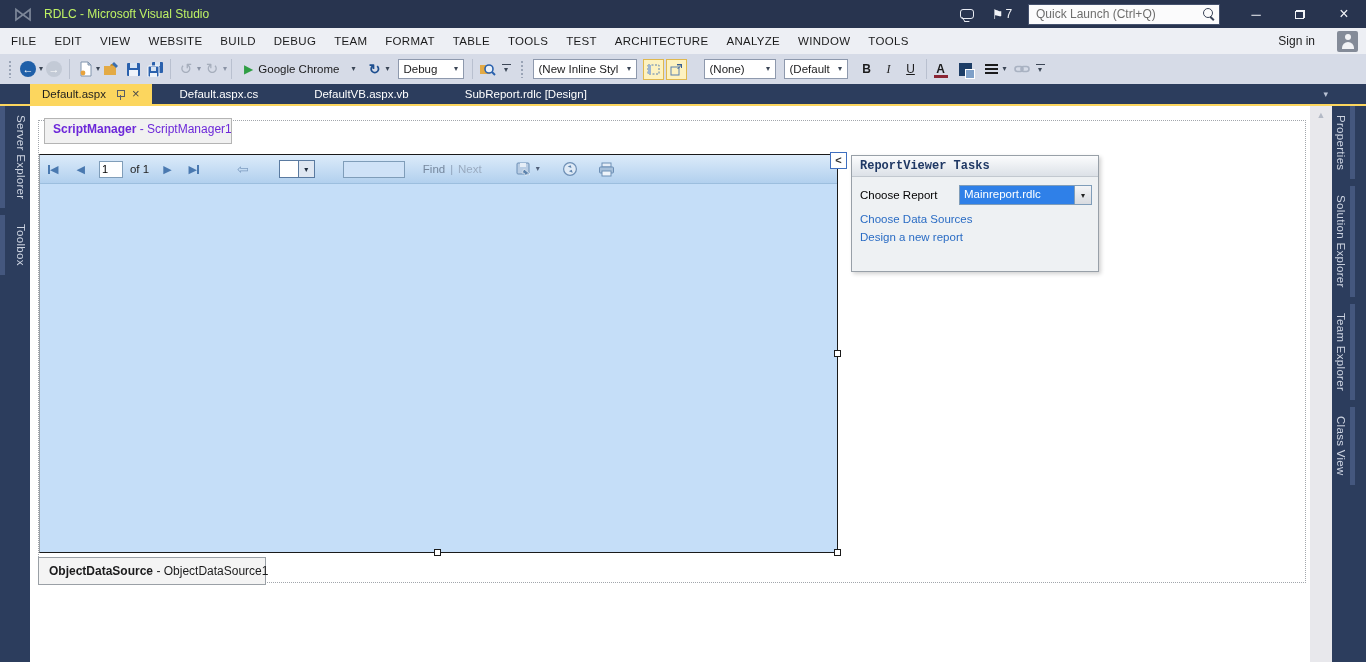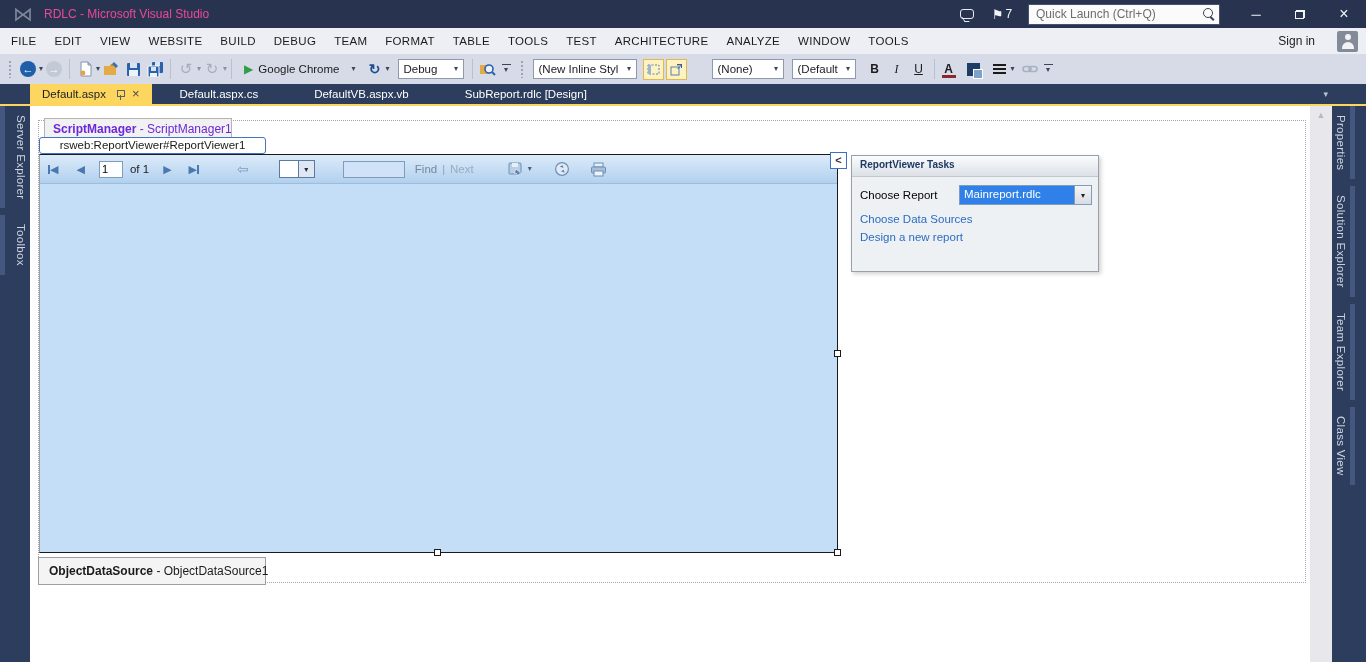--- a/index.html
+++ b/index.html
@@ -2,21 +2,21 @@
 <html><head>
 <meta charset="utf-8">
 <style>
   * { box-sizing: border-box; margin: 0; padding: 0; }
   html,body { width:1366px; height:662px; overflow:hidden; }
   body { font-family:"Liberation Sans", sans-serif; background:#fff; position:relative; font-size:12px; }
 
   
   .titlebar { height:28px; background:#28344f; display:flex; align-items:center; color:#c6ccd8; padding:0 0 0 8px; }
   .vslogo { font-size:20px; color:#7d8799; width:30px; text-align:center; line-height:28px; }
-  .apptitle { font-size:12px; color:#ec4899; margin-left:6px; }
+  .apptitle { font-size:12px; color:#bef264; margin-left:6px; }
   .tb-right { margin-left:auto; display:flex; align-items:center; }
   .tb-icon { width:30px; display:flex; justify-content:center; align-items:center; height:28px; }
   .flagwrap { display:flex; align-items:center; color:#f2f4f8; font-size:12px; width:40px; justify-content:center; }
   .flagwrap .fl { font-size:13px; margin-right:2px; }
   .quicklaunch { width:192px; height:21px; background:#fbfbfc; border:1px solid #46526e; display:flex; align-items:center; padding:0 4px 0 7px; margin:0 14px 0 6px; }
   .quicklaunch span.ph { color:#6d6d6d; font-size:12px; flex:1; }
   .mag { width:12px; height:12px; position:relative; display:inline-block; }
   .mag::before { content:""; position:absolute; left:0; top:0; width:8px; height:8px; border:1.6px solid #3a4458; border-radius:50%; }
   .mag::after { content:""; position:absolute; left:8px; top:8px; width:5px; height:1.8px; background:#3a4458; transform:rotate(45deg); transform-origin:0 0; }
   .winbtn { width:44px; height:28px; display:flex; align-items:center; justify-content:center; color:#f2f4f8; font-size:13px; }
@@ -105,21 +105,21 @@
   .rv-zoom .zbtn span { font-size:8px; color:#1e2b3c; }
   .rv-find-input { width:62px; height:17px; border:1px solid #7f9db9; background:#cfe2f7; }
   .rv-findlbl { color:#76889e; font-size:11.5px; }
   .rv-nextlbl { color:#9aabc0; font-size:11.5px; }
   .rv-sep { color:#8fa3ba; }
 
   .handle { position:absolute; width:7px; height:7px; background:#fff; border:1px solid #1a1a1a; z-index:4; }
   .smarttag { position:absolute; left:800px; top:46px; width:17px; height:17px; background:#fff; border:1px solid #3f6fbf; color:#333; font-size:11px; font-weight:bold; text-align:center; line-height:15px; z-index:5; }
 
   .taskspanel { position:absolute; left:821px; top:49px; width:248px; height:117px; background:#eef1f3; border:1px solid #98a0a8; z-index:5; box-shadow:2px 2px 4px rgba(0,0,0,.18); }
-  .tp-header { height:21px; background:linear-gradient(#fbfcfd,#dce1e7); border-bottom:1px solid #c2c8cf; font-weight:bold; font-size:10px; color:#1f3864; padding:3px 0 0 8px; }
+  .tp-header { height:21px; background:linear-gradient(#fbfcfd,#dce1e7); border-bottom:1px solid #c2c8cf; font-weight:bold; font-size:12px; color:#1f3864; padding:3px 0 0 8px;font-family:Liberation Mono, monospace; }
   .tp-row { display:flex; align-items:center; padding:8px 6px 2px 8px; }
   .tp-label { font-size:11.5px; color:#000; }
   .tp-combo { margin-left:auto; width:133px; height:20px; background:#fff; border:1px solid #7f9db9; display:flex; }
   .tp-combo .sel { flex:1; background:#2f80e8; color:#fff; font-size:11.5px; padding:2px 0 0 4px; white-space:nowrap; overflow:hidden; }
   .tp-combo .dbtn { width:17px; background:linear-gradient(#f4f5f7,#d8dbe0); border-left:1px solid #7f9db9; display:flex; align-items:center; justify-content:center; }
   .tp-combo .dbtn span { font-size:8px; color:#222; }
   .tp-link { font-size:11.5px; color:#2a6cc4; padding:6px 0 0 8px; }
 
   .objectdatasource { position:absolute; left:8px; top:451px; width:228px; height:28px; background:#f4f4f4; border:1px solid #9aa0a6; font-size:12px; color:#1b1b1c; padding:6px 0 0 10px; z-index:2; white-space:nowrap; }
 
@@ -269,21 +269,21 @@
         <rect x="1" y="2" width="3" height="9" fill="#9ab4d4"></rect>
       </svg>
   </span>
   <span class="toggle-on">
     <svg width="13" height="13" viewBox="0 0 13 13">
         <rect x="1" y="4" width="8" height="8" fill="none" stroke="#5a80b0"></rect>
         <path d="M7 6l5-5v4h-1V3l-3 3z" fill="#3a5f93"></path>
         <rect x="7" y="1" width="5" height="1.4" fill="#3a5f93"></rect>
       </svg>
   </span>
-  <span class="combo" style="width:72px; margin-left:24px;">
+  <span class="combo" style="width:72px; margin-left:16px;">
     <span class="val">(None)</span>
     <span class="caret">▾</span>
   </span>
   <span class="combo" style="width:64px; margin-left:8px;">
     <span class="val">(Default</span>
     <span class="caret">▾</span>
   </span>
   <span class="fmt-letter" style="font-weight:bold; margin-left:8px;">B</span>
   <span class="fmt-letter" style="font-style:italic; font-family:'Liberation Serif',serif;">I</span>
   <span class="fmt-letter" style="text-decoration:underline;">U</span>
@@ -333,21 +333,20 @@
     <div class="rail-tab">Toolbox</div>
   </div>
 
   <div class="editor">
     <div class="form-outline"></div>
 
     <div class="scriptmanager">
       <b>ScriptManager</b><span> - ScriptManager1</span>
     </div>
 
-    <div class="seltooltip">rsweb:ReportViewer#ReportViewer1</div>
 
     <div class="reportviewer">
       <div class="rv-toolbar">
         <span class="rv-ico" style="margin-left:8px;">
             <span class="ppbar"></span>
             <span class="rv-arrow">◀</span>
           </span>
         <span class="rv-ico" style="margin-left:18px;">
             <span class="rv-arrow">◀</span>
           </span>
@@ -360,21 +359,21 @@
             <span class="rv-arrow">▶</span>
             <span class="ppbar"></span>
           </span>
         <span class="rv-backparent" style="margin-left:38px;">⇦</span>
         <span class="rv-zoom" style="margin-left:30px;">
             <span class="zbtn">
               <span>▾</span>
             </span>
           </span>
         <span class="rv-find-input" style="margin-left:28px;"></span>
-        <span class="rv-findlbl" style="margin-left:10px;">Find</span>
+        <span class="rv-findlbl" style="margin-left:18px;">Find</span>
         <span class="rv-sep" style="margin:0 5px;">|</span>
         <span class="rv-nextlbl">Next</span>
         <span class="rv-ico" style="margin-left:34px;">
           <svg width="17" height="15" viewBox="0 0 17 15">
               <rect x="1" y="1" width="12" height="11" rx="1" fill="#b9cde4" stroke="#6d8fb5"></rect>
               <rect x="4" y="1" width="6" height="4" fill="#e6eef7"></rect>
               <path d="M8 7l6 5h-3l-1 2-2-3h-2z" fill="#5d83ad" stroke="#fff" stroke-width=".6"></path>
             </svg>
         </span>
         <span class="caret" style="margin-left:3px; color:#52617a;">▾</span>

